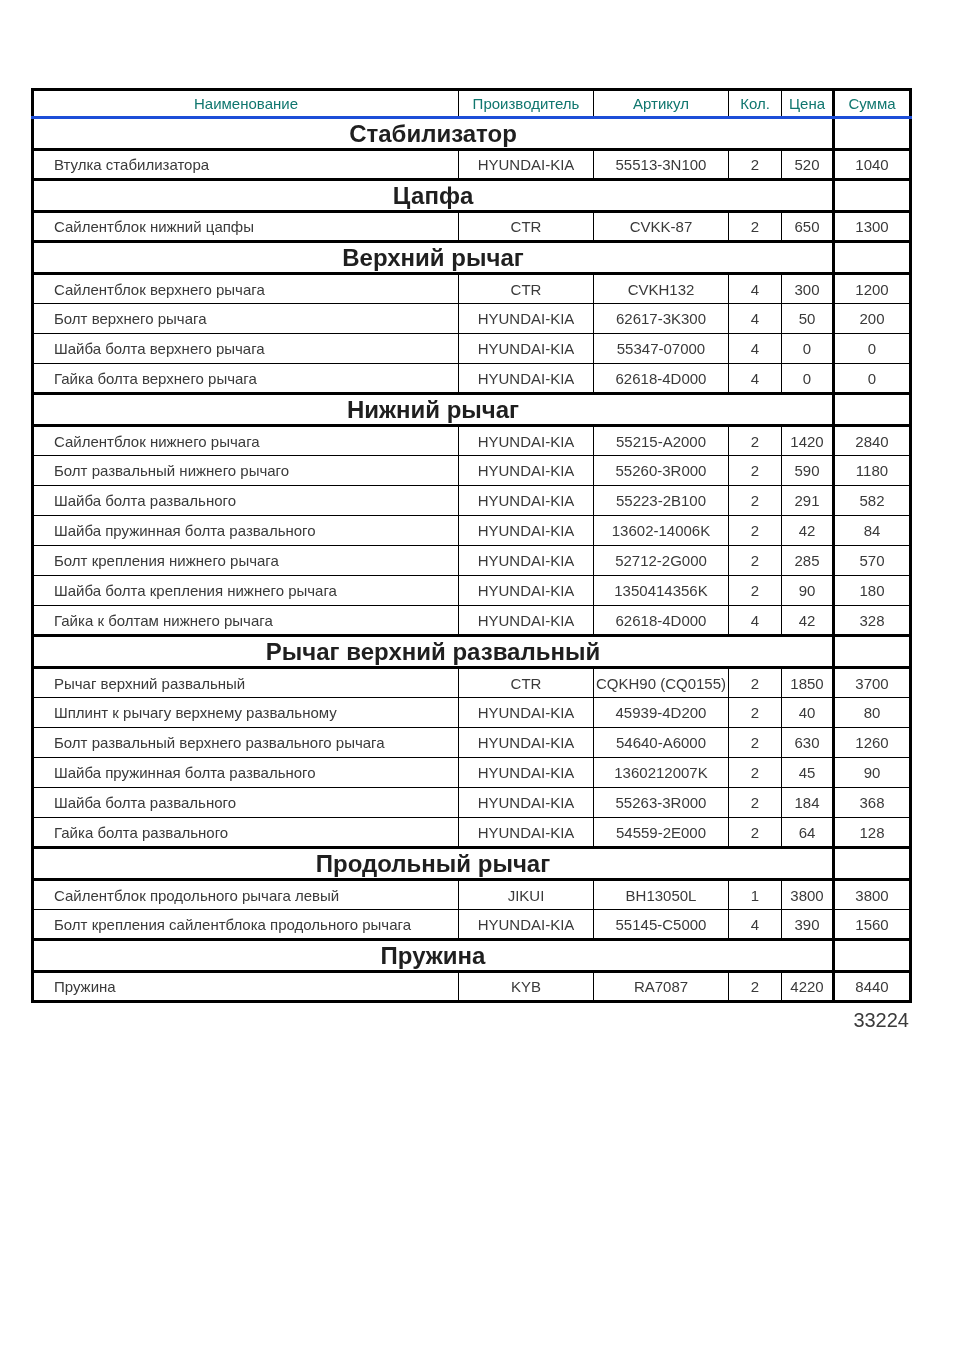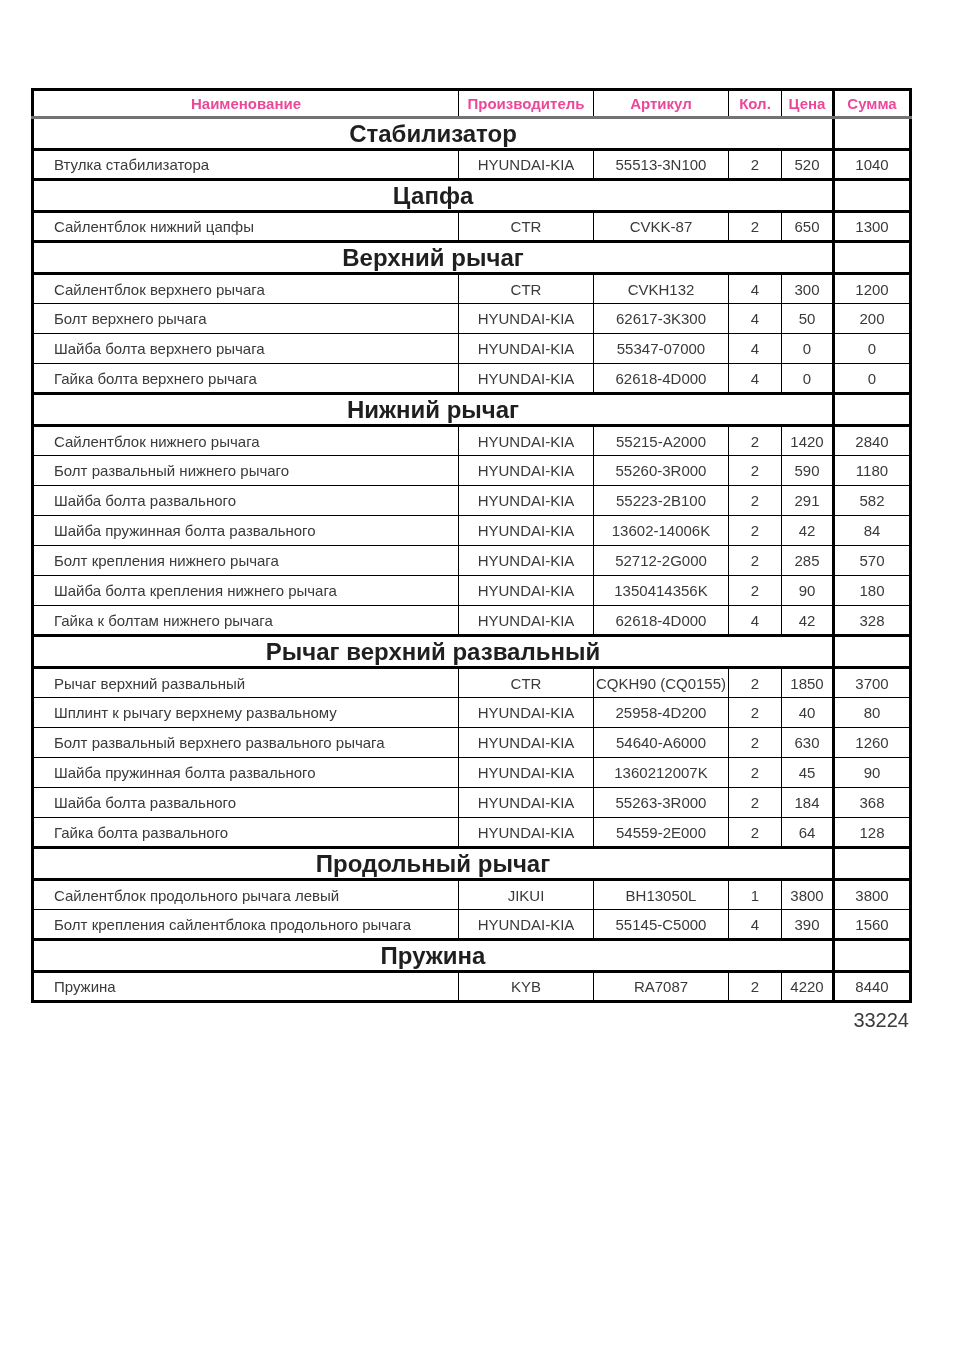--- a/index.html
+++ b/index.html
@@ -30,24 +30,24 @@
     font-weight: normal;
     text-align: center;
     vertical-align: middle;
     height: 30px;
     overflow: hidden;
     white-space: nowrap;
     color: #3a3a3a;
     padding: 0 2px;
   }
   tr.head-row th {
-    font-weight: bold;
-    color: #ec4899;
+    font-weight: normal;
+    color: #0f766e;
     height: 28px;
-    border-bottom: 3px solid #737373;
+    border-bottom: 3px solid #1d4ed8;
   }
   td.name { text-align: left; padding-left: 20px; }
   td.sum-col, th.sum-col { border-left: 3px solid #000; }
   tr.section-row td {
     border-top: 3px solid #000;
     border-bottom: 3px solid #000;
     font-weight: bold;
     font-size: 24px;
     color: #1f1f1f;
     height: 32px;
@@ -221,21 +221,21 @@
       <td class="name">Рычаг верхний развальный</td>
       <td>CTR</td>
       <td>CQKH90 (CQ0155)</td>
       <td>2</td>
       <td>1850</td>
       <td class="sum-col">3700</td>
     </tr>
     <tr>
       <td class="name">Шплинт к рычагу верхнему развальному</td>
       <td>HYUNDAI-KIA</td>
-      <td>25958-4D200</td>
+      <td>45939-4D200</td>
       <td>2</td>
       <td>40</td>
       <td class="sum-col">80</td>
     </tr>
     <tr>
       <td class="name">Болт развальный верхнего развального рычага</td>
       <td>HYUNDAI-KIA</td>
       <td>54640-A6000</td>
       <td>2</td>
       <td>630</td>

